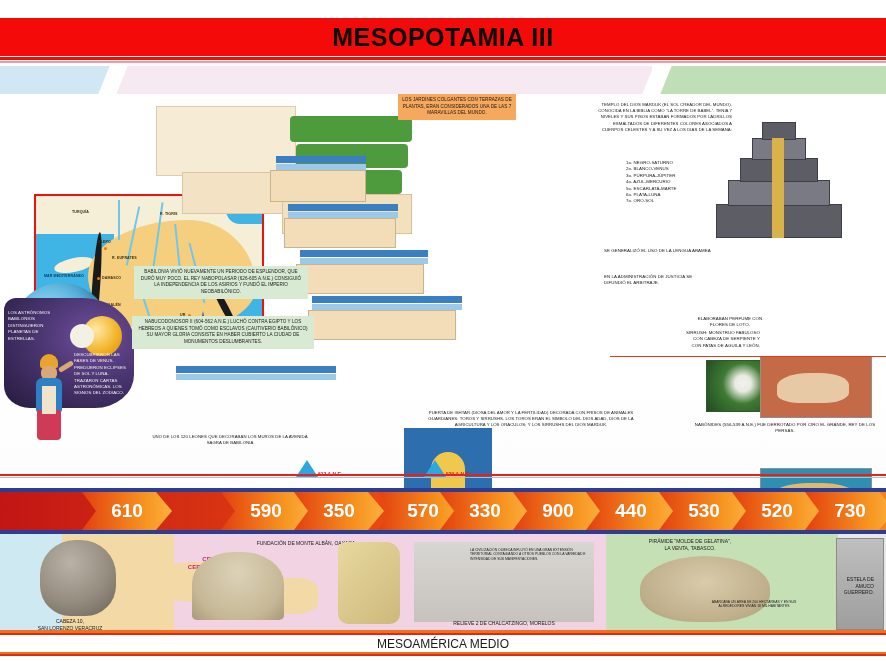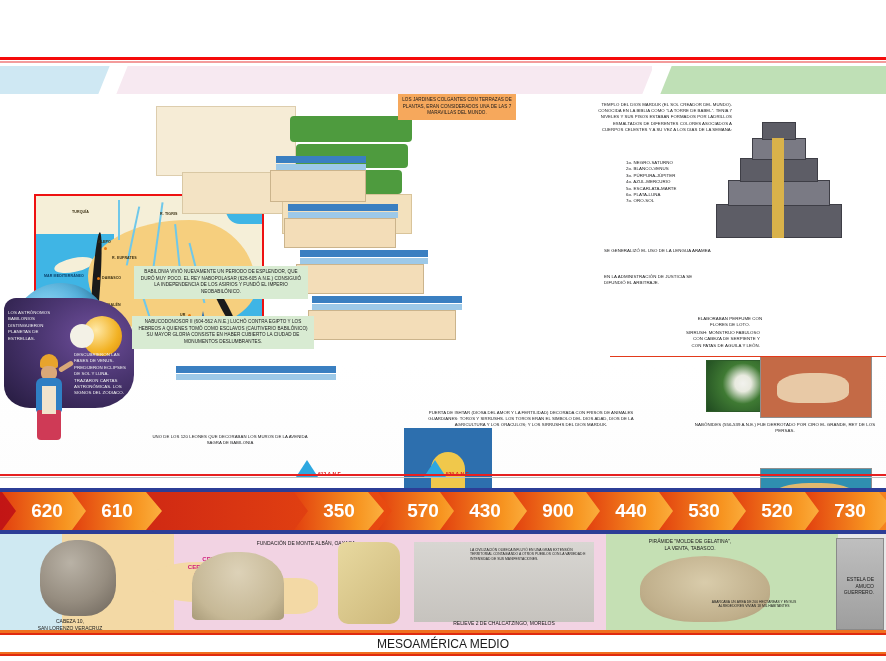--- a/index.html
+++ b/index.html
@@ -191,20 +191,23 @@
           border-radius:3px; display:flex; align-items:center; justify-content:center;
           color:#fff; font-size:9px; font-weight:bold; }
   .ruler { position:absolute; right:10px; top:440px; width:86px; height:14px; }
   .ruler-tick { position:absolute; top:0; width:1px; height:14px; background:#999; }
 </style>
 </head>
 <body>
 
 <div class="poster">
 
+  <div class="title-bar">
+    <div class="title">MESOPOTAMIA III</div>
+  </div>
   <div class="title-underline1"></div>
   <div class="title-underline2"></div>
 
   <div class="empire-band">
     <div class="band-line-top"></div>
     <div class="band-left"></div>
     <div class="band-neo"></div>
     <div class="band-persa"></div>
     <div class="band-notch1"></div>
     <div class="band-notch2"></div>
@@ -378,34 +381,34 @@
   <div class="marker-tri" style="left:296px;top:460px;"></div>
   <div class="marker-lbl" style="left:318px;top:471px;">612 A.N.E.</div>
   <div class="marker-tri" style="left:424px;top:460px;"></div>
   <div class="marker-lbl" style="left:446px;top:471px;">539 A.N.E.</div>
 
   <div class="sep-red"></div>
   <div class="sep-grey"></div>
 
   <div class="tl-wrap">
     <div class="tl-band"></div>
-    <div class="tl-arrow" style="left:2px;">
-        <span class="tl-year">620</span>
-      </div>
-    <div class="tl-arrow" style="left:72px;">
+    <div class="tl-arrow" style="left:82px;">
         <span class="tl-year">610</span>
+      </div>
+    <div class="tl-arrow" style="left:221px;">
+        <span class="tl-year">590</span>
       </div>
     <div class="tl-arrow" style="left:294px;">
         <span class="tl-year">350</span>
       </div>
     <div class="tl-arrow" style="left:378px;">
         <span class="tl-year">570</span>
       </div>
     <div class="tl-arrow" style="left:440px;">
-        <span class="tl-year">430</span>
+        <span class="tl-year">330</span>
       </div>
     <div class="tl-arrow" style="left:513px;">
         <span class="tl-year">900</span>
       </div>
     <div class="tl-arrow" style="left:586px;">
         <span class="tl-year">440</span>
       </div>
     <div class="tl-arrow" style="left:659px;justify-content:center;">
         <span class="tl-year">530</span>
       </div>

